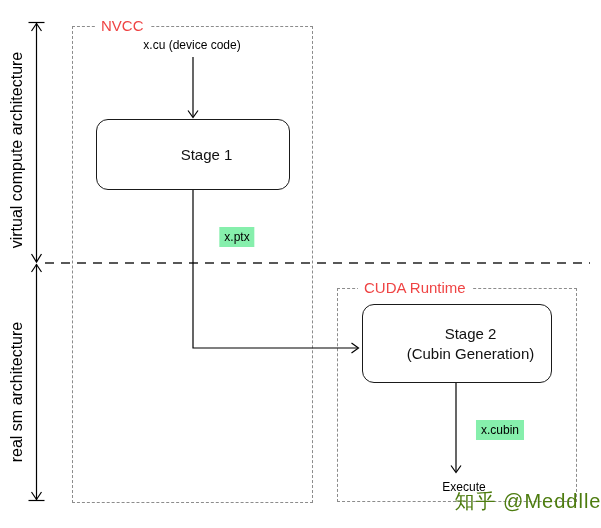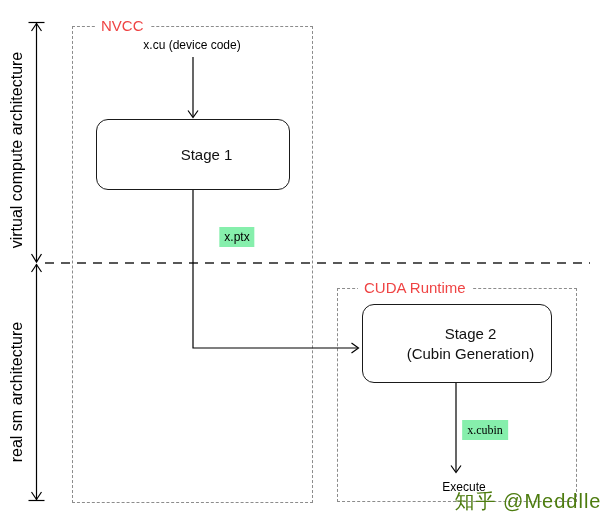--- a/index.html
+++ b/index.html
@@ -62,21 +62,21 @@
     transform: translate(-50%, -50%);
     font-size: 12px;
     line-height: 18px;
     white-space: nowrap;
     z-index: 2;
     color: #000000;
   }
   .flow-label.on-line { background: #86efac; padding: 1px 5px; margin-left: 45px; }
   .lbl-xcu     { left: 192px; top: 45px;  }
   .lbl-xptx    { left: 192px; top: 237px; }
-  .lbl-xcubin  { left: 440px; top: 430px; font-family: Liberation Serif, serif; }
+  .lbl-xcubin  { left: 455px; top: 430px; }
   .lbl-execute { left: 464px; top: 487px; font-size: 12px; }
   .side-label {
     position: absolute;
     transform: translate(-50%, -50%) rotate(-90deg);
     transform-origin: center center;
     font-size: 16px;
     white-space: nowrap;
     z-index: 2;
     color: #000000;
   }

